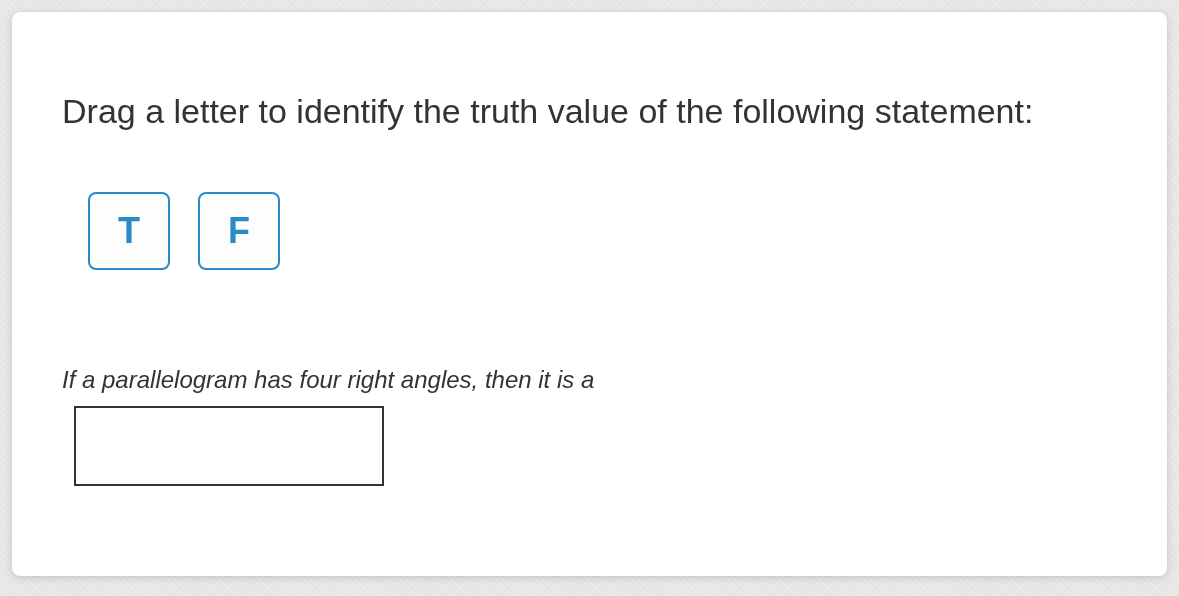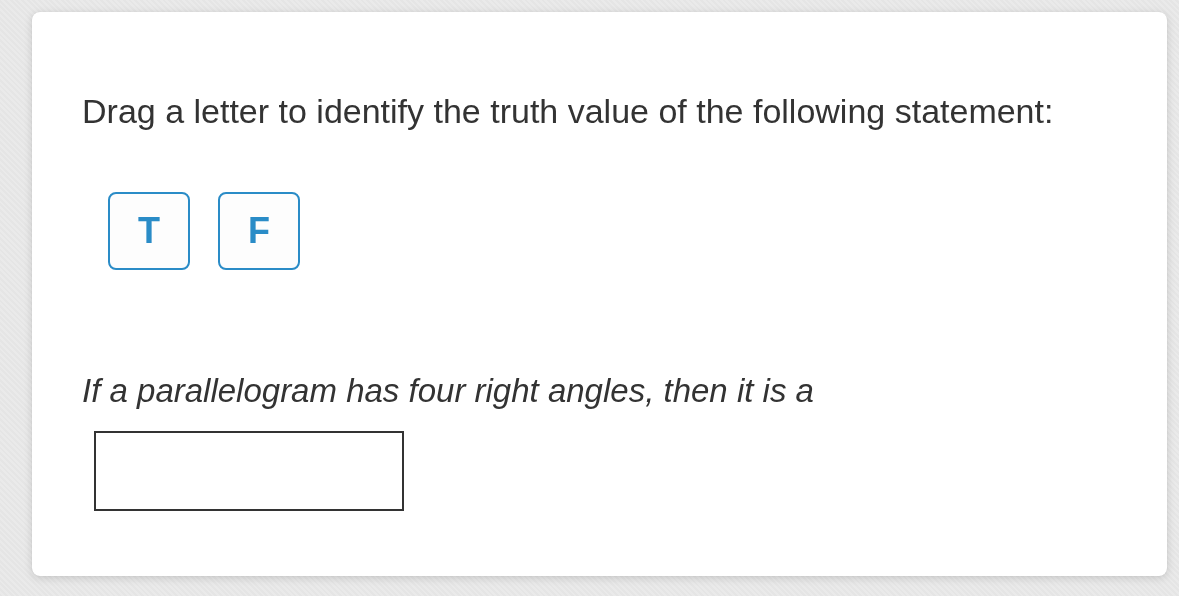--- a/index.html
+++ b/index.html
@@ -16,21 +16,20 @@
       padding: 12px 12px 20px 12px;
       position: relative;
     }
     .card {
       background: #ffffff;
       border-radius: 8px;
       box-shadow: 0 2px 8px rgba(0,0,0,0.15), 0 0 1px rgba(0,0,0,0.1);
       padding: 70px 50px 45px 50px;
       height: 100%;
       position: relative;
-      margin-left: 20px;
     }
     .instruction {
       font-size: 34px;
       color: #333333;
       line-height: 1.75;
       font-weight: 400;
       margin-bottom: 50px;
     }
     .tiles-row {
       display: flex;
@@ -47,21 +46,21 @@
       display: flex;
       align-items: center;
       justify-content: center;
       font-size: 36px;
       font-weight: 700;
       color: #2a8cc7;
       cursor: grab;
       user-select: none;
     }
     .statement {
-      font-size: 33px;
+      font-size: 24px;
       font-style: italic;
       color: #333333;
       line-height: 2.5;
       font-weight: 400;
     }
     .drop-zone {
       display: inline-block;
       width: 310px;
       height: 80px;
       border: 2px solid #333333;

